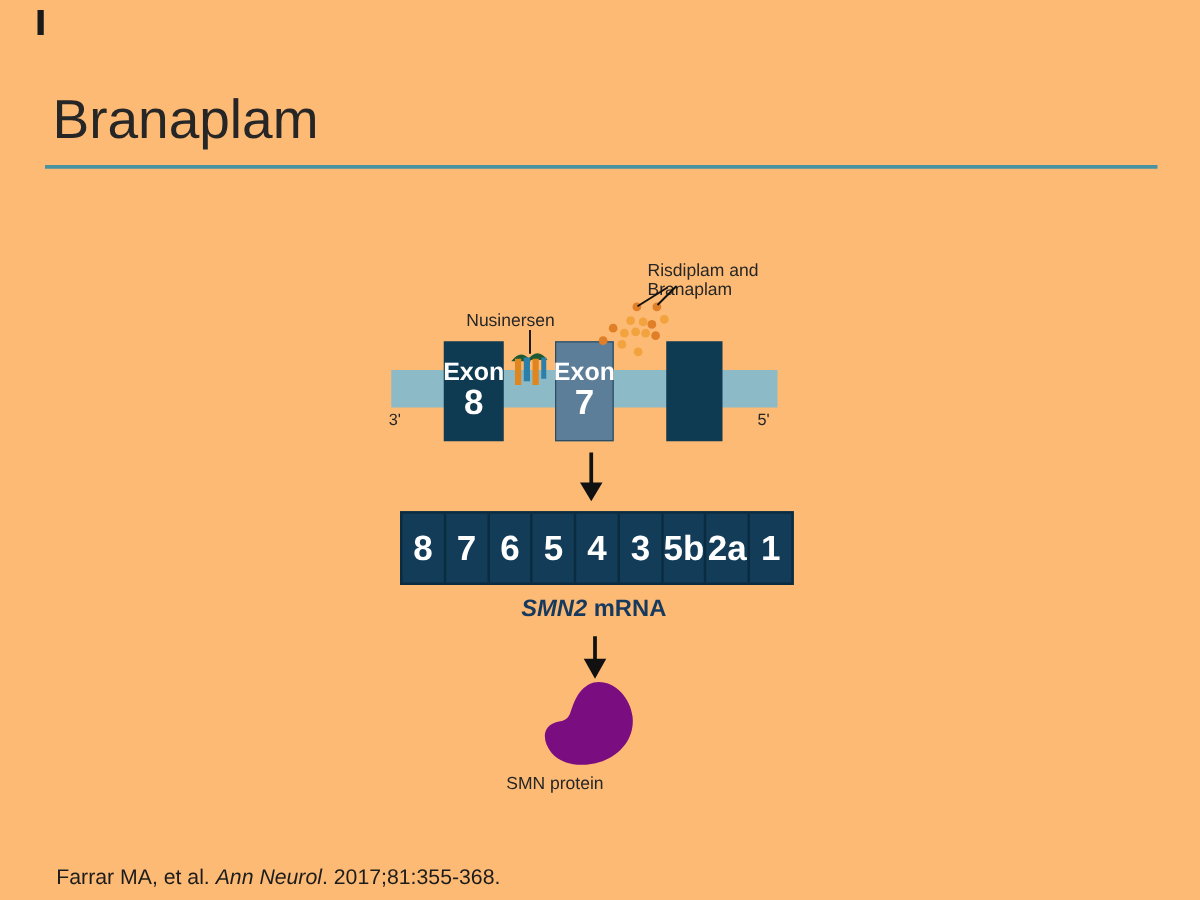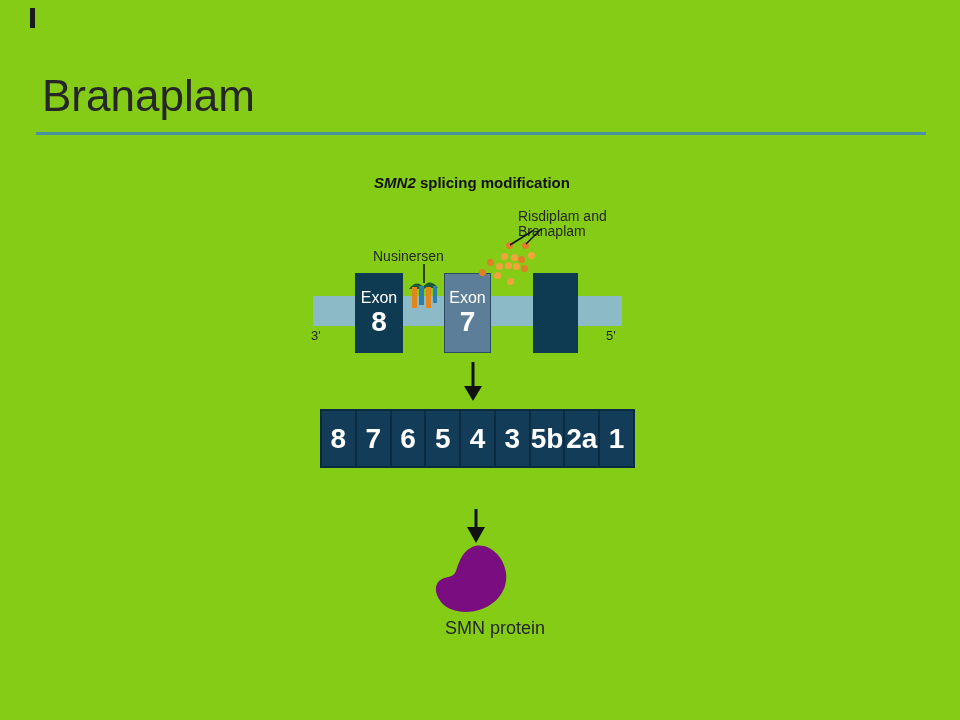--- a/index.html
+++ b/index.html
@@ -1,21 +1,21 @@
 <!DOCTYPE html>
 <html style="--accent: #4992a2; --teal-bar: #8cbac6; --dark-exon: #0e3a52; --light-exon: #5c7e99; --mrna-box: #123c57; --mrna-divider: #0b2c40; --mrna-text: #16395e; --protein: #7a0d80; --dot-light: #f2a33e; --dot-dark: #e07f27; --aso-orange: #e0861f; --aso-teal: #2b7fa8; --aso-green: #1d5a33; --arrow: #111111;"><head>
 <meta charset="utf-8">
 <style>
   * { margin: 0; padding: 0; box-sizing: border-box; }
   html, body { background: #d9d9d9; }
   body { font-family: "Liberation Sans", sans-serif; }
   .slide {
     position: relative;
     width: 960px; height: 720px;
-    background: #84cc16;
+    background: #fdba74;
     overflow: hidden;
   }
   .cursor-artifact {
     position: absolute; left: 30px; top: 8px;
     width: 5px; height: 20px; background: #1a1a1a;
   }
   .slide-title {
     position: absolute; left: 42px; top: 74px;
     font-size: 44px; line-height: 1; color: #262626;
     letter-spacing: 0px;
@@ -52,21 +52,21 @@
   .prime-5 { left: 606px; top: 328px; }
 
   .exon-box {
     position: absolute; top: 273px; height: 80px;
     display: flex; flex-direction: column; align-items: center; justify-content: center;
     color: #ffffff; text-align: center;
   }
   .exon-8 { left: 355px; width: 48px; background: var(--dark-exon, #0e3a52); }
   .exon-7 { left: 444px; width: 47px; background: var(--light-exon, #5c7e99); border: 1px solid #2c4d61; }
   .exon-blank { left: 533px; width: 45px; background: var(--dark-exon, #0e3a52); }
-  .exon-word { font-size: 16px; font-weight: normal; line-height: 18px; }
+  .exon-word { font-size: 20px; font-weight: bold; line-height: 18px; }
   .exon-num  { font-size: 28px; font-weight: bold; line-height: 30px; }
 
   
   .dot {
     position: absolute; width: 7px; height: 7px; border-radius: 50%;
   }
 
   
   .mrna-box {
     position: absolute; left: 320px; top: 409px;
@@ -83,21 +83,21 @@
   .mrna-cell:first-child { border-left: none; }
   .mrna-label {
     position: absolute; left: 375px; top: 477px; width: 200px;
     text-align: center; font-size: 19px; font-weight: bold;
     color: var(--mrna-text, #16395e);
   }
   .mrna-label .it { font-style: italic; }
 
   .protein-label {
     position: absolute; left: 405px; top: 618px; width: 140px;
-    text-align: right; font-size: 18px; color: #262626;
+    text-align: left; font-size: 14px; color: #262626;
   }
 
   .citation {
     position: absolute; left: 45px; top: 692px;
     font-size: 17px; color: #1c1c1c;
   }
   .citation .it { font-style: italic; }
 
   .overlay-svg {
     position: absolute; left: 0; top: 0; width: 960px; height: 720px;
@@ -107,23 +107,20 @@
 </head>
 <body>
 
 <div class="slide">
 
   <div class="cursor-artifact"></div>
 
   <div class="slide-title">Branaplam</div>
   <div class="title-rule"></div>
 
-  <div class="diagram-title">
-    <span class="it">SMN2</span><span> splicing modification</span>
-  </div>
 
   <div class="risdiplam-label">
     <div>Risdiplam and</div>
     <div>Branaplam</div>
   </div>
 
   <div class="nusinersen-label">Nusinersen</div>
 
   <div class="premrna-bar"></div>
   <div class="prime-label prime-3">3'</div>
@@ -200,17 +197,23 @@
     <div class="mrna-cell">7</div>
     <div class="mrna-cell">6</div>
     <div class="mrna-cell">5</div>
     <div class="mrna-cell">4</div>
     <div class="mrna-cell">3</div>
     <div class="mrna-cell">5b</div>
     <div class="mrna-cell">2a</div>
     <div class="mrna-cell">1</div>
   </div>
 
+  <div class="mrna-label">
+    <span class="it">SMN2</span><span> mRNA</span>
+  </div>
 
   <div class="protein-label">SMN protein</div>
 
+  <div class="citation">
+    <span>Farrar MA, et al. </span><span class="it">Ann Neurol</span><span>. 2017;81:355-368.</span>
+  </div>
 
 </div>
 
 </body></html>

